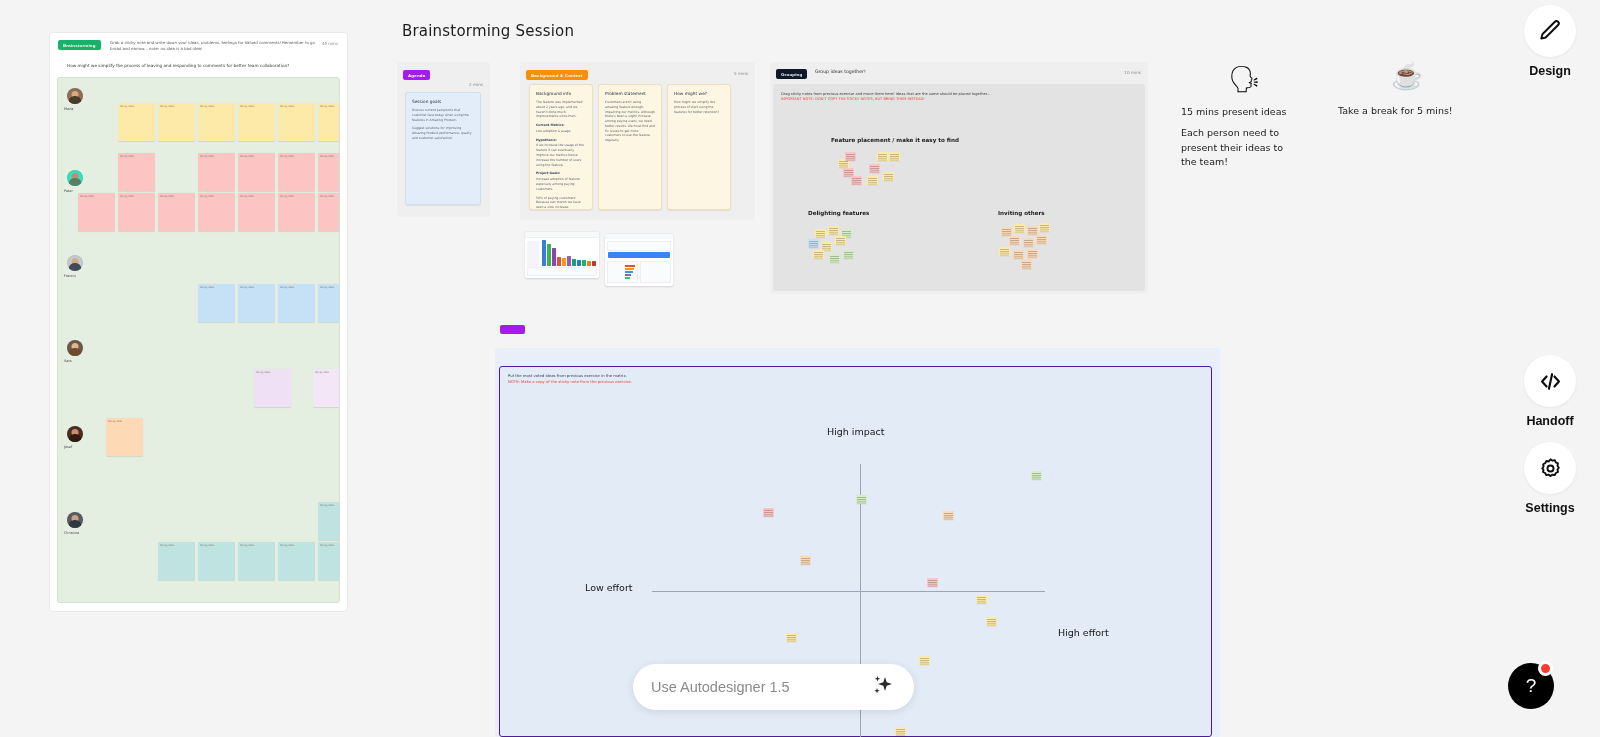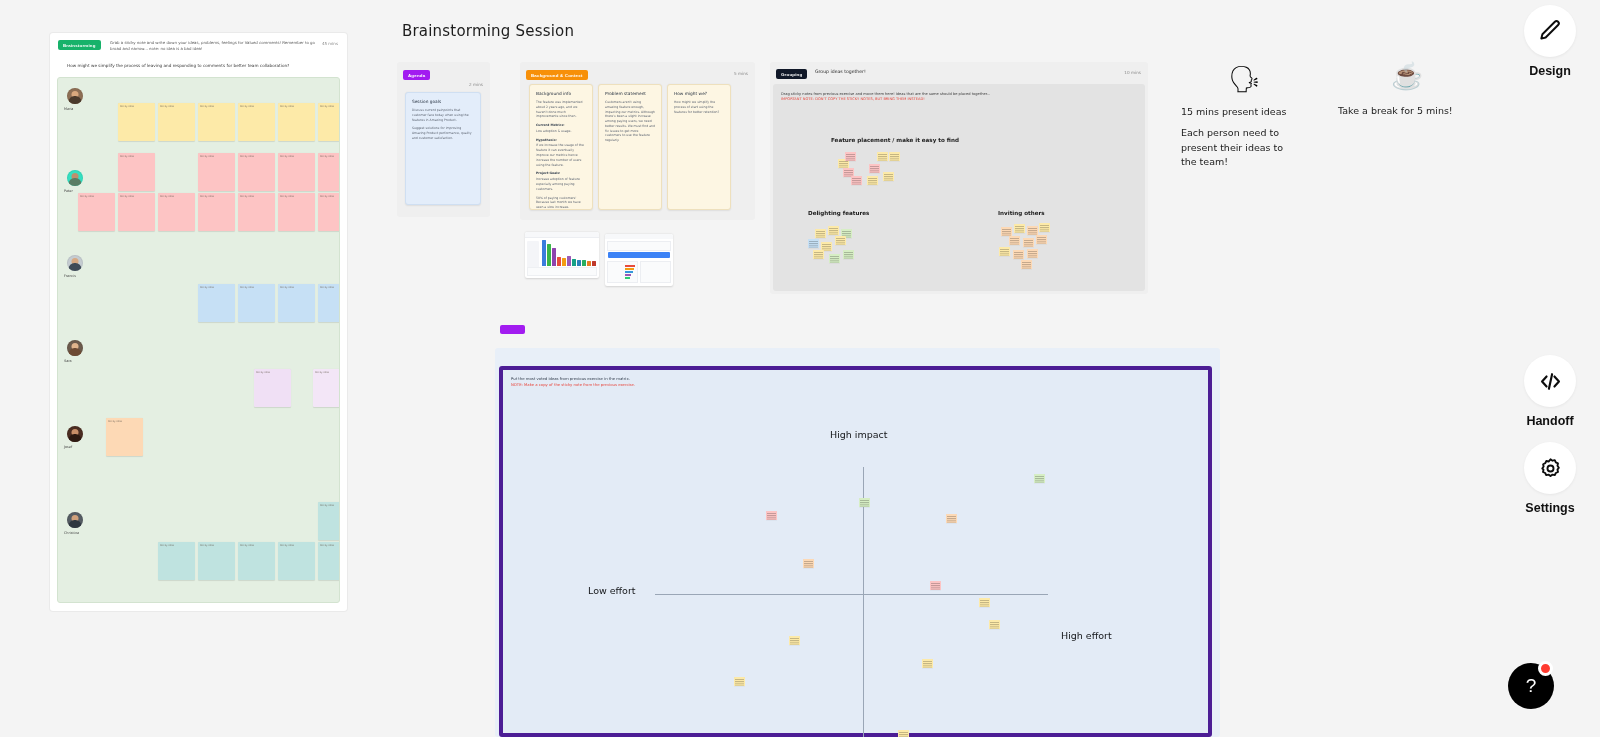--- a/index.html
+++ b/index.html
@@ -134,21 +134,21 @@
   
   .hw-note {
     position: absolute; font-family: "DejaVu Sans", sans-serif;
     color: #1c1c1c; font-size: 9.5px; line-height: 1.55;
   }
   .emoji { position: absolute; font-size: 26px; line-height: 1; }
 
   
   .matrix {
     position: absolute; background: #e3ebf6; border-radius: 3px;
-    border: 4px solid #4c1d95;
+    border: 1px solid #4c1d95;
   }
   .matrix-outer {
     position: absolute; background: #e8eff8; border-radius: 3px;
   }
   .mx-text {
     position: absolute; font-size: 3.8px; line-height: 1.55;
     color: #2f3a49; font-family: "DejaVu Sans", sans-serif;
   }
   .mx-text .warn { color: #e8443a; }
   .axis-v { position: absolute; width: 1px; background: #9aa6b6; }
@@ -506,20 +506,30 @@
       <div class="mini" style="left:427px; top:211px; background:#fdc4c4;"></div>
       <div class="mini" style="left:476px; top:228px; background:#fdeaa8;"></div>
       <div class="mini" style="left:486px; top:250px; background:#fdeaa8;"></div>
       <div class="mini" style="left:286px; top:266px; background:#fdeaa8;"></div>
       <div class="mini" style="left:419px; top:289px; background:#fdeaa8;"></div>
       <div class="mini" style="left:231px; top:307px; background:#fdeaa8;"></div>
       <div class="mini" style="left:395px; top:360px; background:#fdeaa8;"></div>
     </div>
   </div>
 
+  <div class="autod">
+    <span class="autod-ph">Use Autodesigner 1.5</span>
+    <span>
+      <svg width="24" height="24" viewBox="0 0 24 24">
+        <path d="M15 4 L16.7 9.3 L22 11 L16.7 12.7 L15 18 L13.3 12.7 L8 11 L13.3 9.3 Z" fill="#2b2b2b"></path>
+        <path d="M7.5 3 L8.2 5 L10.2 5.7 L8.2 6.4 L7.5 8.4 L6.8 6.4 L4.8 5.7 L6.8 5 Z" fill="#2b2b2b"></path>
+        <path d="M7 15 L7.7 17 L9.7 17.7 L7.7 18.4 L7 20.4 L6.3 18.4 L4.3 17.7 L6.3 17 Z" fill="#2b2b2b"></path>
+      </svg>
+    </span>
+  </div>
 
   <div class="rail">
 
     <div class="rail-item" style="top:5px;">
       <div class="rail-btn">
         <svg width="26" height="26" viewBox="0 0 24 24" fill="none" stroke="#0d0d0d" stroke-width="1.8" stroke-linecap="round" stroke-linejoin="round">
           <path d="M16.5 3.5a2.1 2.1 0 0 1 3 3L8 18l-4 1 1-4z"></path>
         </svg>
       </div>
       <div class="rail-lab">Design</div>

